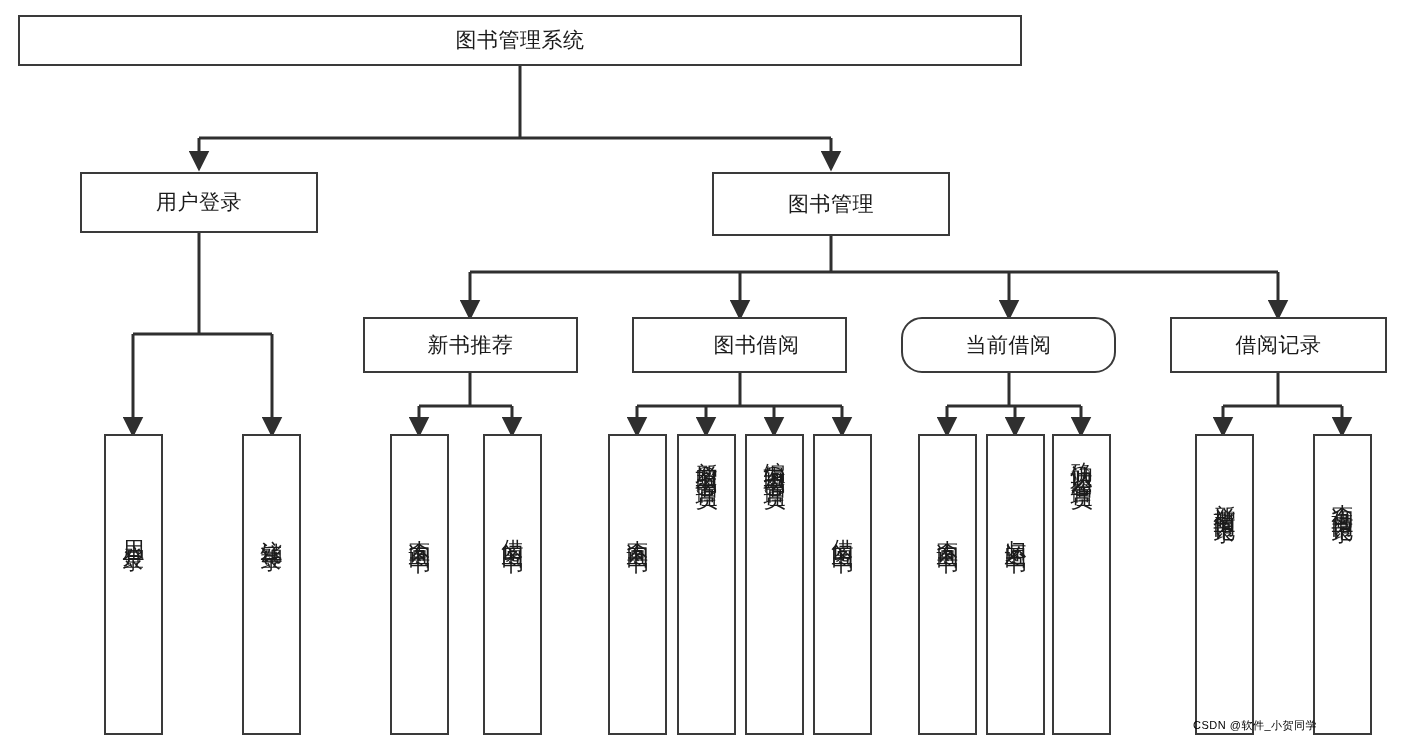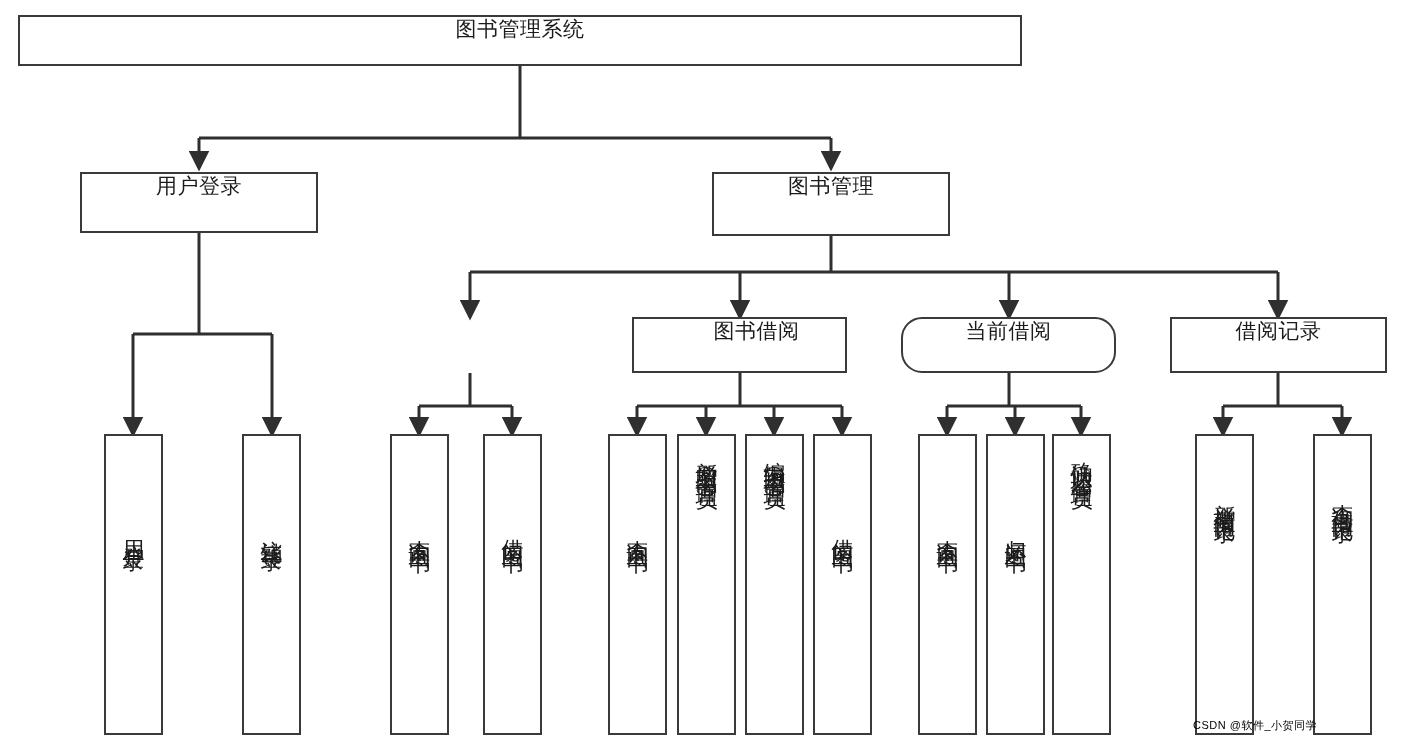--- a/index.html
+++ b/index.html
@@ -23,21 +23,21 @@
     top: 0;
     width: 1405px;
     height: 747px;
   }
   .node {
     position: absolute;
     box-sizing: border-box;
     background: #ffffff;
     border: 2.5px solid #3a3a3a;
     display: flex;
-    align-items: flex-start;
+    align-items: center;
     justify-content: center;
     color: #1b1b1b;
   }
   .node-label {
     display: block;
     text-align: center;
     line-height: 1.18;
     letter-spacing: 0.5px;
     white-space: pre;
   }
@@ -124,20 +124,23 @@
     <span class="node-label">图书管理系统</span>
   </div>
 
   <div class="node horizontal" style="left:80px; top:172px; width:238px; height:61px;">
     <span class="node-label">用户登录</span>
   </div>
   <div class="node horizontal" style="left:712px; top:172px; width:238px; height:64px;">
     <span class="node-label">图书管理</span>
   </div>
 
+  <div class="node horizontal" style="left:363px; top:317px; width:215px; height:56px;">
+    <span class="node-label">新书推荐</span>
+  </div>
   <div class="node horizontal" style="left:632px; top:317px; width:215px; height:56px;padding-left:34px;">
     <span class="node-label">图书借阅</span>
   </div>
   <div class="node horizontal" style="left:901px; top:317px; width:215px; height:56px;border-radius:21px;">
     <span class="node-label">当前借阅</span>
   </div>
   <div class="node horizontal" style="left:1170px; top:317px; width:217px; height:56px;">
     <span class="node-label">借阅记录</span>
   </div>
 

